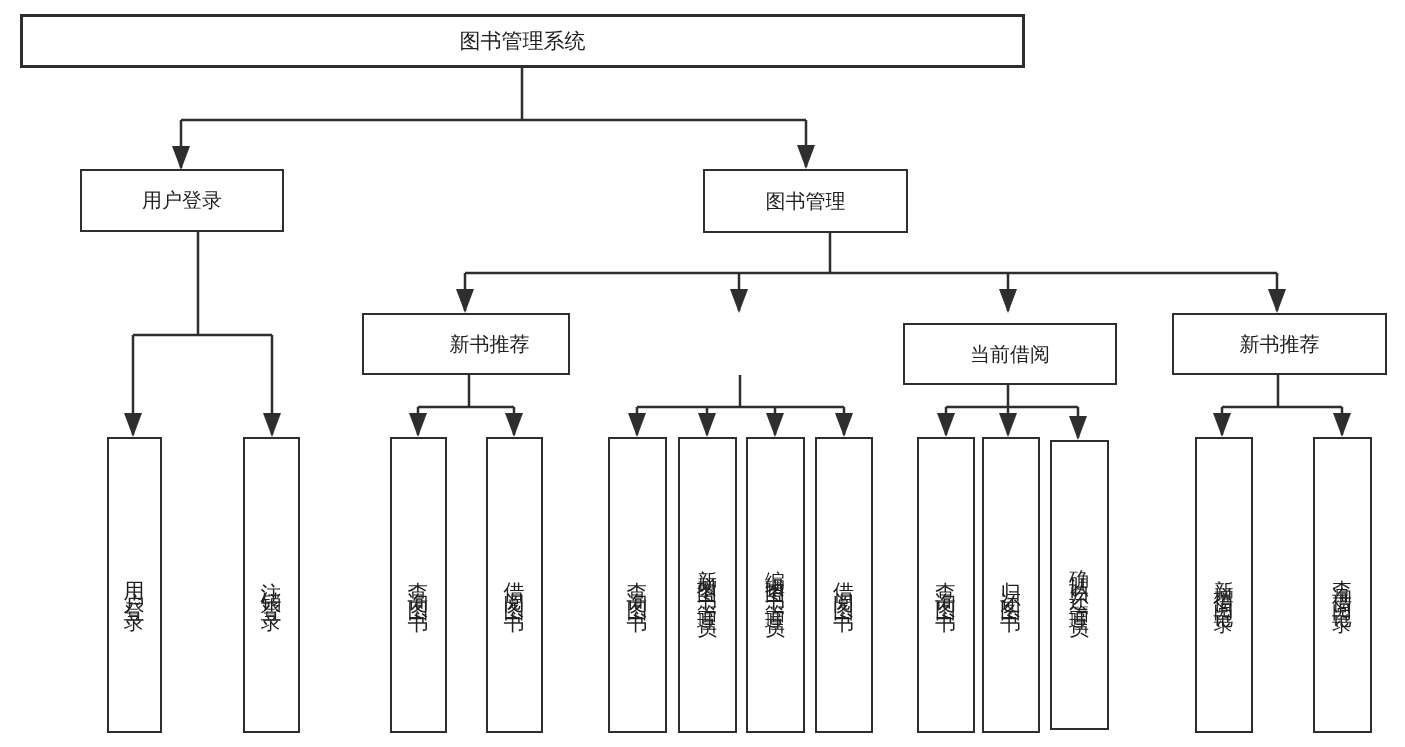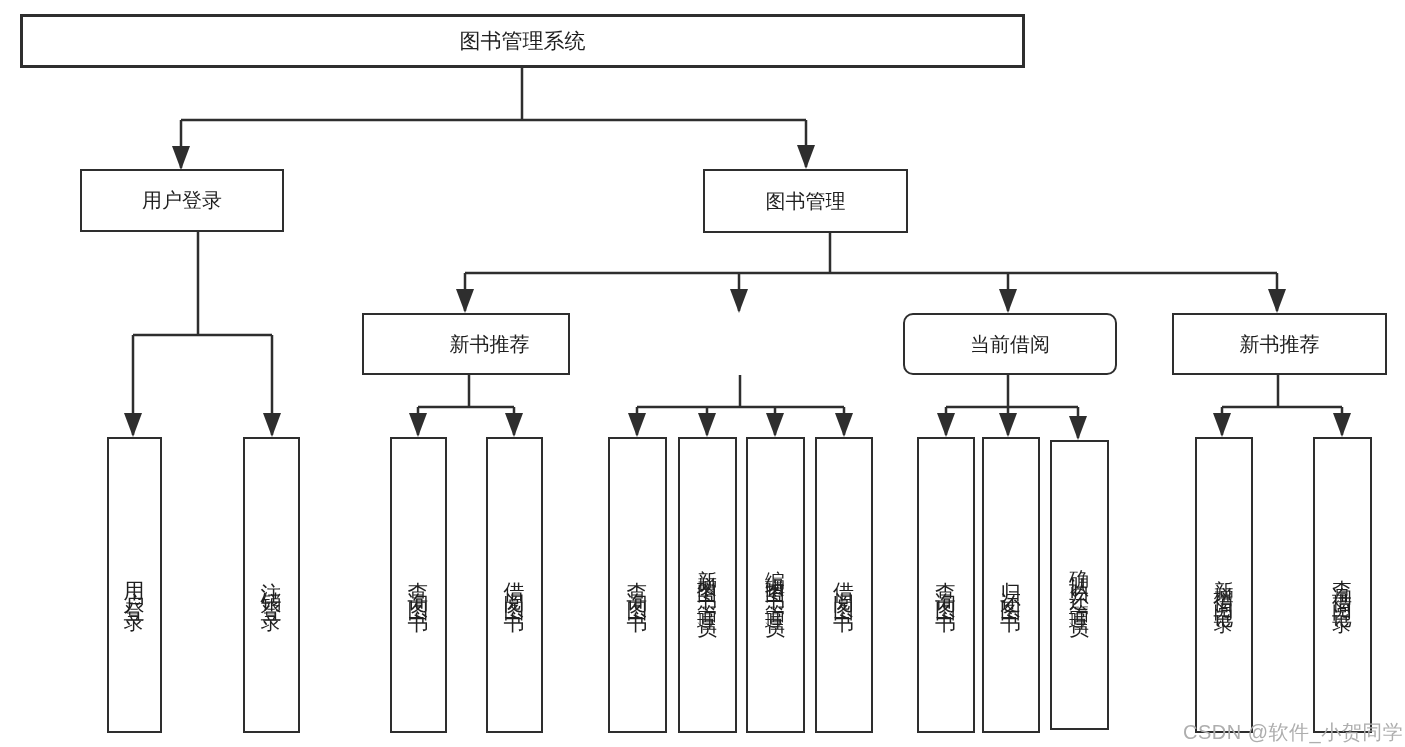--- a/index.html
+++ b/index.html
@@ -59,21 +59,21 @@
     white-space: nowrap;
     letter-spacing: 0.5px;
   }
 
   
   #n-root { left: 20px;   top: 14px;  width: 1005px; height: 54px; }
   #n-l2a  { left: 80px;   top: 169px; width: 204px;  height: 63px; }
   #n-l2b  { left: 703px;  top: 169px; width: 205px;  height: 64px; text-align: center; }
   #n-l3a  { left: 362px;  top: 313px; width: 208px;  height: 62px; padding-left: 47px; }
   #n-l3b  { left: 632px;  top: 313px; width: 216px;  height: 62px; }
-  #n-l3c  { left: 903px;  top: 313px; width: 214px;  height: 62px; border-radius: 10px; }
+  #n-l3c  { left: 903px;  top: 323px; width: 214px;  height: 62px; }
   #n-l3d  { left: 1172px; top: 313px; width: 215px;  height: 62px; }
   #n-a1   { left: 107px;  top: 437px; width: 55px;   height: 296px; }
   #n-a2   { left: 243px;  top: 437px; width: 57px;   height: 296px; }
   #n-b1   { left: 390px;  top: 437px; width: 57px;   height: 296px; }
   #n-b2   { left: 486px;  top: 437px; width: 57px;   height: 296px; }
   #n-c1   { left: 608px;  top: 437px; width: 59px;   height: 296px; }
   #n-c2   { left: 678px;  top: 437px; width: 59px;   height: 296px; }
   #n-c3   { left: 746px;  top: 437px; width: 59px;   height: 296px; }
   #n-c4   { left: 815px;  top: 437px; width: 58px;   height: 296px; }
   #n-d1   { left: 917px;  top: 437px; width: 58px;   height: 296px; }
@@ -175,15 +175,14 @@
     <span class="vlabel">确认归还（管理员）</span>
   </div>
 
   <div class="node vnode long" id="n-e1">
     <span class="vlabel">新增借阅记录</span>
   </div>
   <div class="node vnode long" id="n-e2">
     <span class="vlabel">查询借阅记录</span>
   </div>
 
-  <div class="watermark">CSDN @软件_小贺同学</div>
 
 </div>
 
 </body></html>

